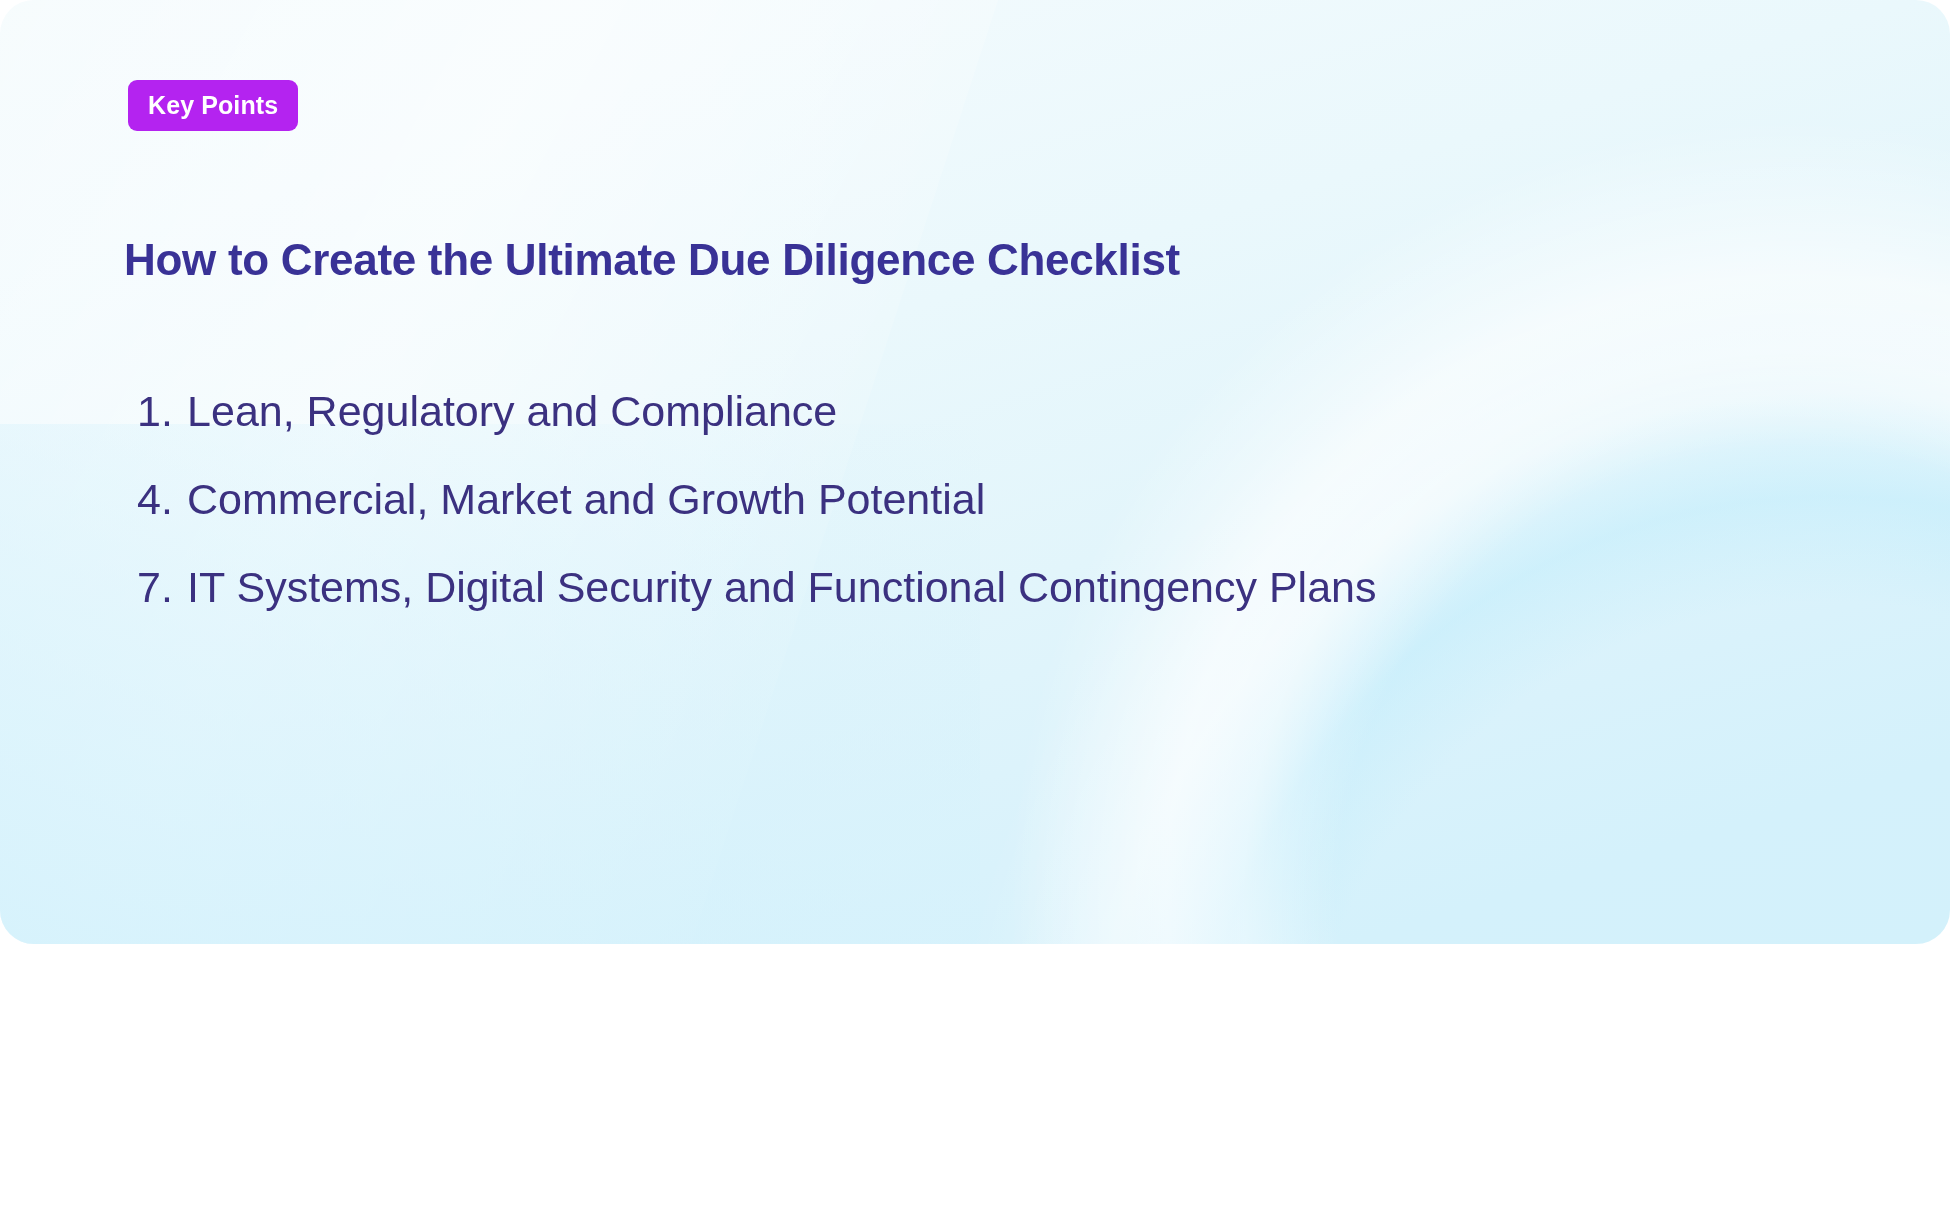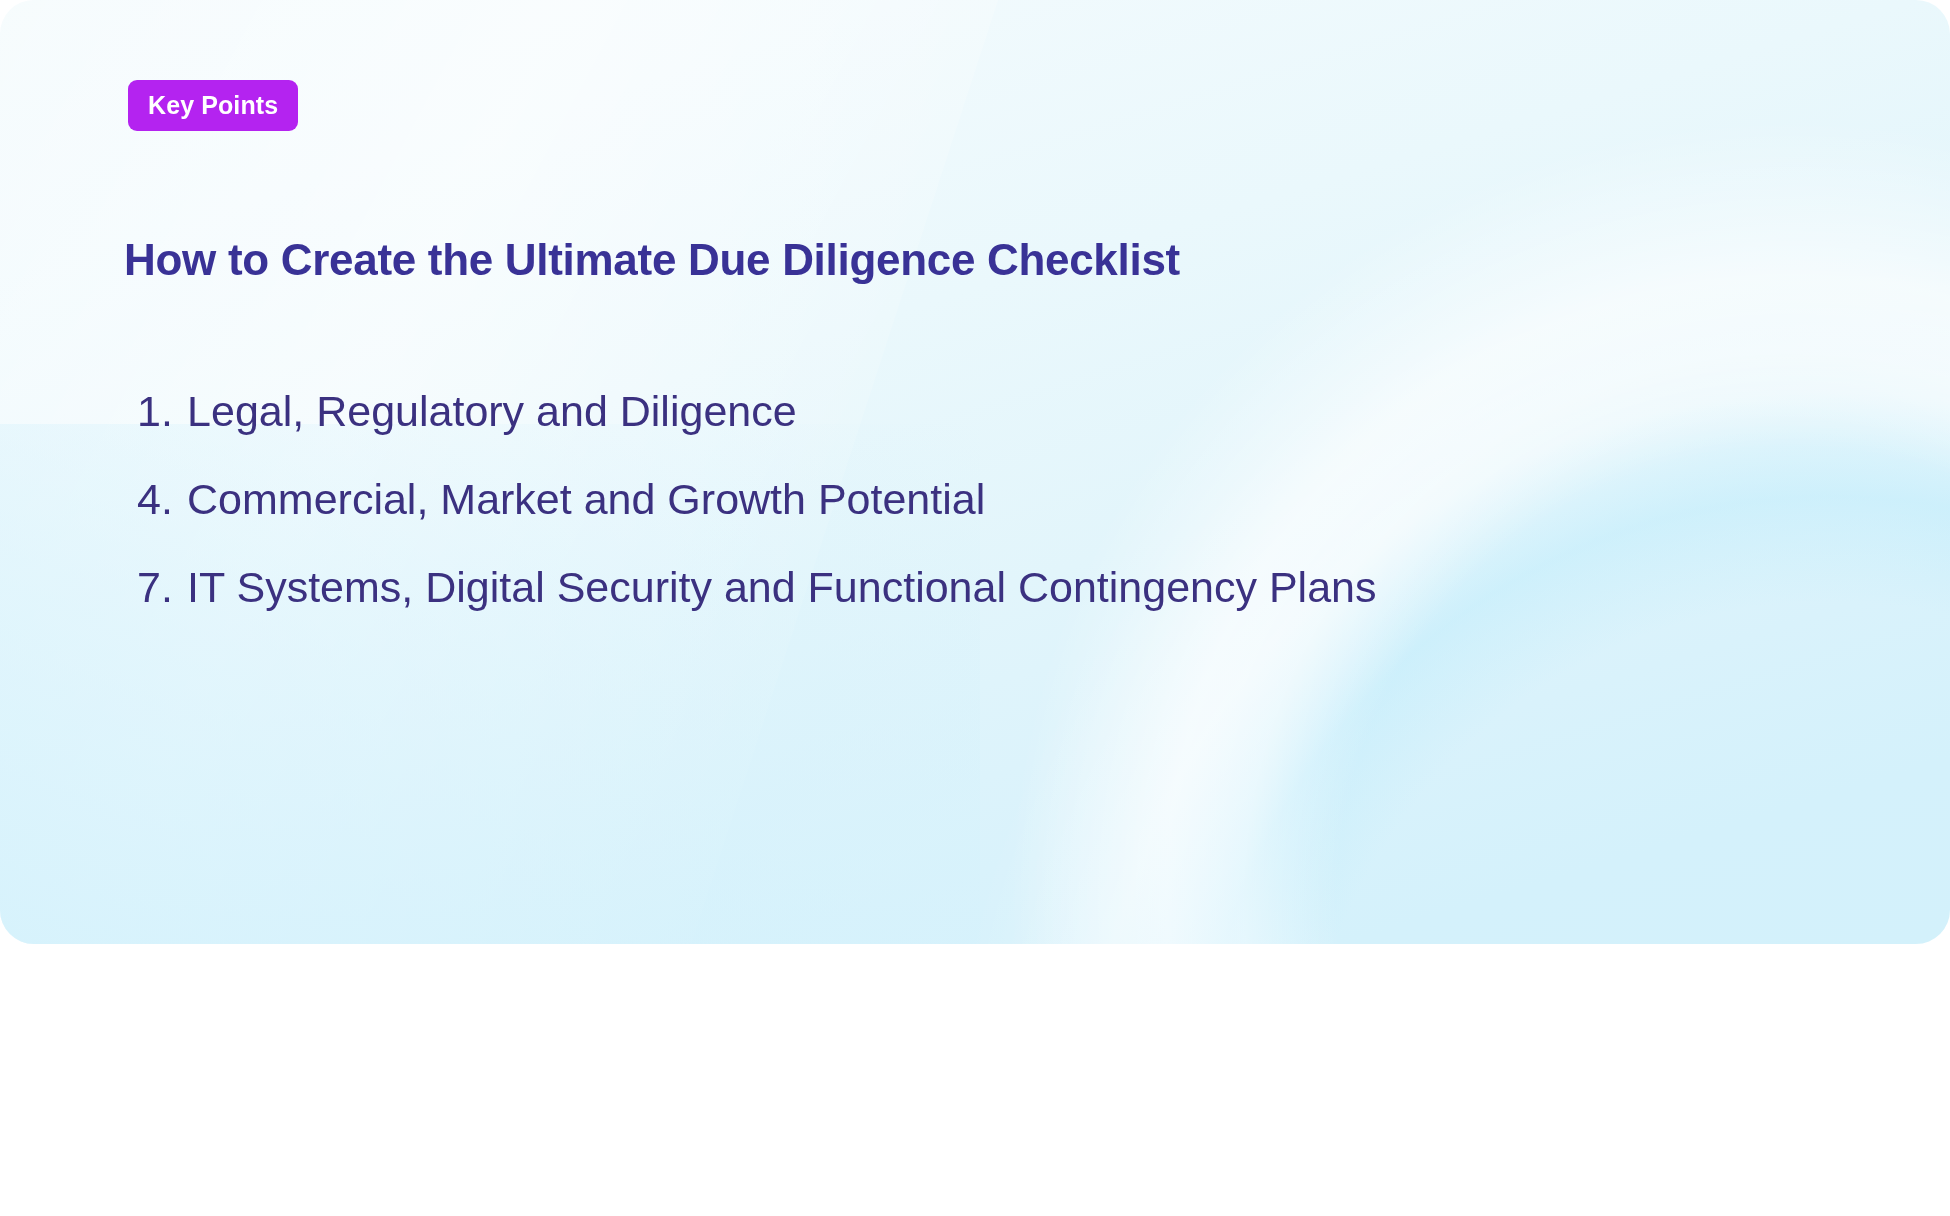--- a/index.html
+++ b/index.html
@@ -159,21 +159,21 @@
   <div class="content">
 
     <div class="badge">
       <span>Key Points</span>
     </div>
 
     <h1 class="title">How to Create the Ultimate Due Diligence Checklist</h1>
 
     <ul class="list">
       <li class="list-item">
-        <span class="li-num">1.</span><span>Legal, Regulatory and Diligence</span>
+        <span class="li-num">1.</span><span>Lean, Regulatory and Compliance</span>
       </li>
       <li class="list-item">
         <span class="li-num">4.</span><span>Commercial, Market and Growth Potential</span>
       </li>
       <li class="list-item">
         <span class="li-num">7.</span><span>IT Systems, Digital Security and Functional Contingency Plans</span>
       </li>
     </ul>
 
   </div>

